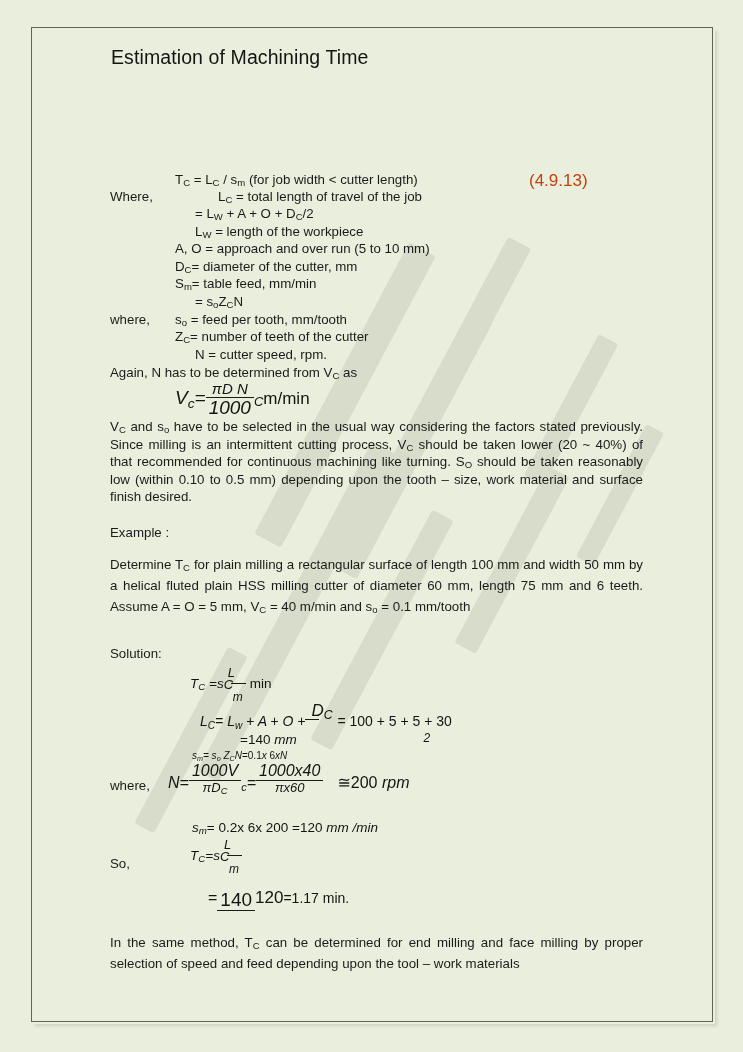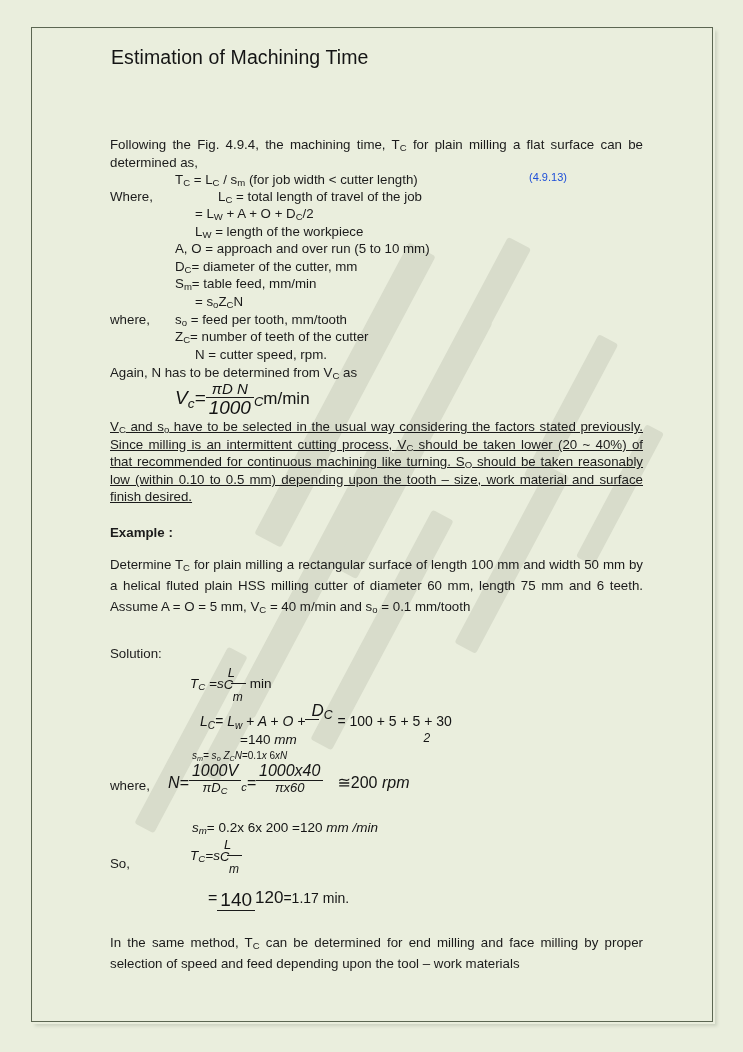--- a/index.html
+++ b/index.html
@@ -94,25 +94,25 @@
 
   sub {
     font-size: 0.72em;
     vertical-align: -0.25em;
     line-height: 0;
   }
 
   .eqnum {
     position: absolute;
     left: 529px;
-    font-size: 11px;
-    color: #1d4ed8;
-  }
-
-  .bold { font-weight: bold; }
+    font-size: 17px;
+    color: #c2410c;
+  }
+
+  .bold { font-weight: normal; }
 
   
   .math {
     position: absolute;
     font-family: "Liberation Sans", sans-serif;
     font-style: italic;
     color: #141414;
     white-space: nowrap;
   }
   .math .up { font-style: normal; }
@@ -173,23 +173,20 @@
   <div class="wm-stroke" style="left:560px;top:330px;width:22px;height:160px;transform:rotate(28deg);"></div>
   <div class="wm-stroke" style="left:610px;top:420px;width:20px;height:150px;transform:rotate(28deg);"></div>
 </div>
 
 <div id="page-frame"></div>
 
 <div id="content">
 
   <div class="page-title">Estimation of Machining Time</div>
 
-  <div class="body-block justify" style="top:136px;">
-    <span>Following the Fig. 4.9.4, the machining time, T</span><sub>C</sub><span> for plain milling a flat surface can be determined as,</span>
-  </div>
 
   <div class="mono-list" style="top:171px; left:175px;">
     <span>T</span><sub>C</sub><span> = L</span><sub>C</sub><span> / s</span><sub>m</sub><span>  (for job width &lt; cutter length)</span>
   </div>
   <div class="eqnum" style="top:171px;">(4.9.13)</div>
 
   <div class="mono-list" style="top:188px;">Where,</div>
 
   <div class="mono-list" style="top:188px; left:175px;margin-left:43px;">
     <span>L</span><sub>C</sub><span> = total length of travel of the job</span>
@@ -234,21 +231,21 @@
   </div>
 
   <div class="mono-list" style="top:364px;">
     <span>Again, N has to be determined from V</span><sub>C</sub><span> as</span>
   </div>
 
   <div class="math" style="top:381px; left:175px; font-size:19px;">
     <span>V</span><sub>c</sub><span>=</span><span class="frac"><span class="num" style="font-size:15px;">πD N</span><span class="den" style="font-size:19px;">1000</span></span><span style="font-size:13px;vertical-align:-2px;">C</span><span class="up" style="font-size:17px;">m/min</span>
   </div>
 
-  <div class="body-block justify" style="top:418px;text-decoration:underline;">
+  <div class="body-block justify" style="top:418px;">
     <span>V</span><sub>C</sub><span> and s</span><sub>o</sub><span> have to be selected in the usual way considering the factors stated previously. Since milling is an intermittent cutting process, V</span><sub>C</sub><span> should be taken lower (20 ~ 40%) of that recommended for continuous machining like turning. S</span><sub>O</sub><span> should be taken reasonably low (within 0.10 to 0.5 mm) depending upon the tooth – size, work material and surface finish desired.</span>
   </div>
 
   <div class="body-block bold" style="top:524px;">Example :</div>
 
   <div class="body-block justify" style="top:554px; line-height:21px;">
     <span>Determine T</span><sub>C</sub><span> for plain milling a rectangular surface of length 100 mm and width 50 mm by a helical fluted plain HSS milling cutter of diameter 60 mm, length 75 mm and 6 teeth. Assume A = O = 5 mm, V</span><sub>C</sub><span> = 40 m/min and s</span><sub>o</sub><span> = 0.1 mm/tooth</span>
   </div>
 
   <div class="body-block" style="top:645px;">Solution:</div>

